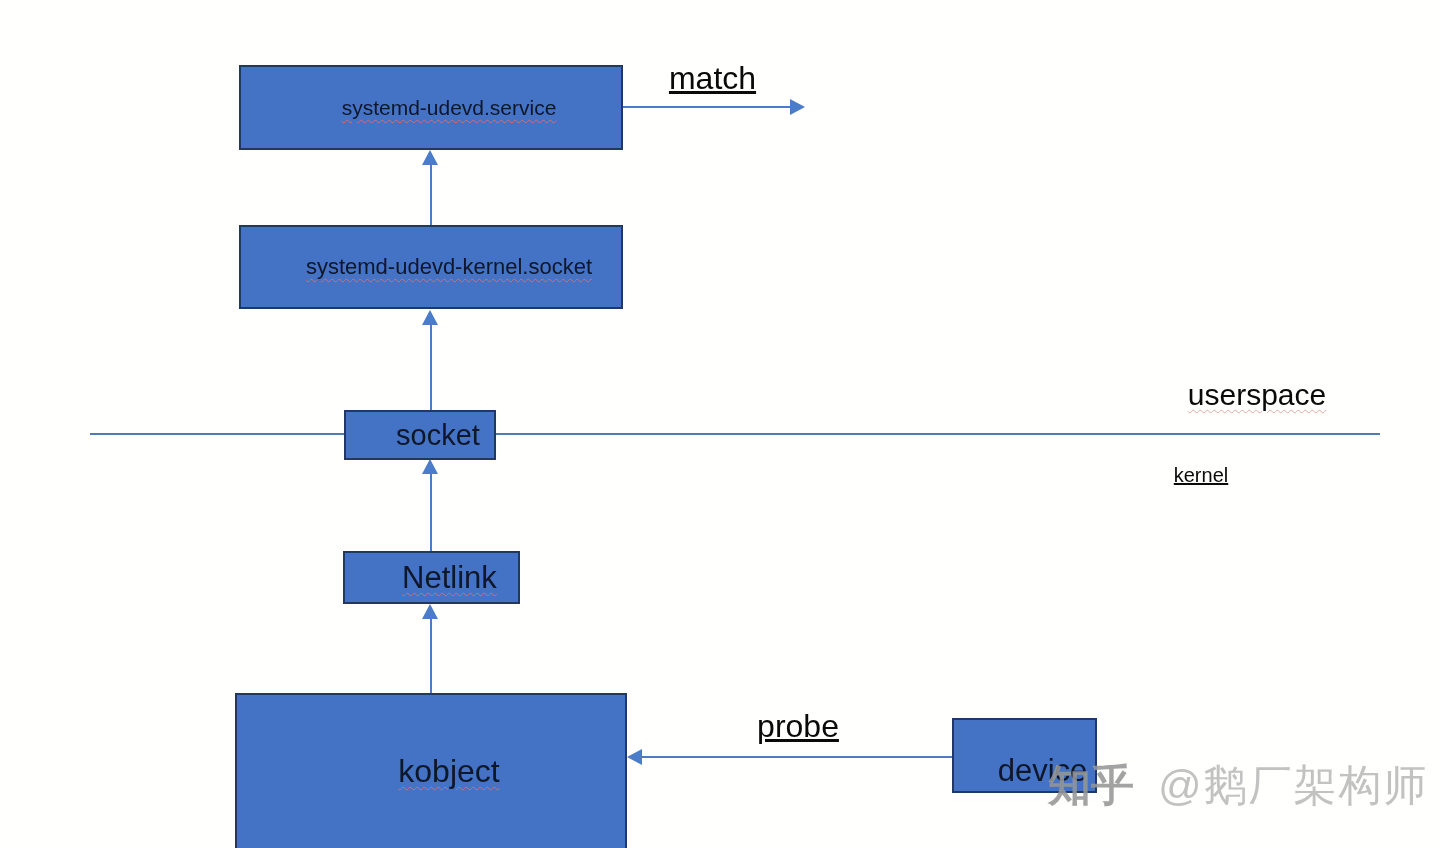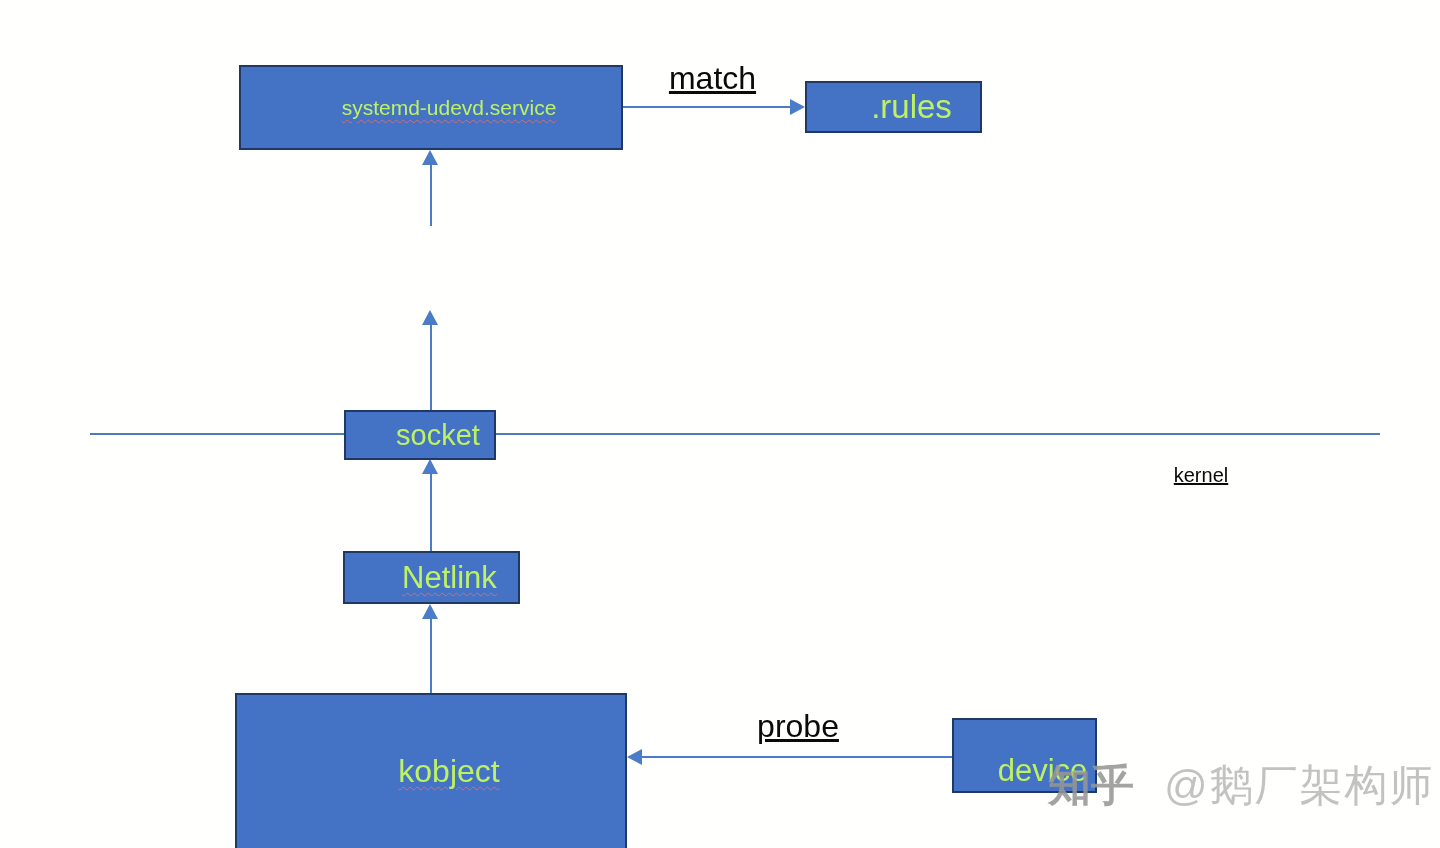--- a/index.html
+++ b/index.html
@@ -2,21 +2,21 @@
 <html><head>
 <meta charset="utf-8">
 <style>
   html,body{margin:0;padding:0;background:#ffffff;}
   #canvas{
     position:relative;width:1440px;height:848px;background:#fffffe;
     font-family:"Liberation Sans",sans-serif;overflow:hidden;
   }
   .node{
     position:absolute;background:#4472c4;border:2px solid #1f3864;
-    color:#bef264;display:flex;align-items:center;justify-content:center;
+    color:#0f172a;display:flex;align-items:center;justify-content:center;
     box-sizing:border-box;z-index:2;white-space:nowrap;padding-left:36px;
   }
   .vline{position:absolute;width:2px;background:#4a7cc9;z-index:1;}
   .hline{position:absolute;height:2px;background:#4a7cc9;z-index:1;}
   .head{position:absolute;width:0;height:0;z-index:1;}
   .head.up{border-left:8px solid transparent;border-right:8px solid transparent;border-bottom:15px solid #4a7cc9;}
   .head.right{border-top:8px solid transparent;border-bottom:8px solid transparent;border-left:15px solid #4a7cc9;}
   .head.left{border-top:8px solid transparent;border-bottom:8px solid transparent;border-right:15px solid #4a7cc9;}
   .divider{position:absolute;height:2px;background:#4e7ab5;z-index:1;}
   .lbl{position:absolute;color:#0a0a0a;text-align:center;z-index:3;font-weight:400;text-decoration:underline;}
@@ -26,21 +26,21 @@
     text-decoration-thickness:1px;text-underline-offset:4px;
   }
   .sq-dark{
     text-decoration-line:underline;text-decoration-style:wavy;
     text-decoration-color:rgba(210,120,110,.6);
     text-decoration-thickness:1px;text-underline-offset:4px;
   }
   .low{align-items:flex-end;padding-bottom:2px;}
   .wm{position:absolute;left:1048px;top:762px;z-index:5;white-space:nowrap;font-size:43px;line-height:1.1;}
   .wm .brand{font-weight:700;color:rgba(150,150,150,.88);}
-  .wm .handle{font-weight:400;color:rgba(187,187,187,.9);margin-left:18px;letter-spacing:2px;}
+  .wm .handle{font-weight:400;color:rgba(187,187,187,.9);margin-left:12px;letter-spacing:2px;}
 </style>
 </head>
 <body>
 
 <div id="canvas">
 
   <div class="divider" style="left:90px;top:433px;width:1290px;"></div>
 
   <div class="vline" style="left:430px;top:158px;height:68px;"></div>
   <div class="head up" style="left:422px;top:150px;"></div>
@@ -55,30 +55,31 @@
   <div class="head up" style="left:422px;top:604px;"></div>
 
   <div class="hline" style="left:623px;top:106px;width:170px;"></div>
   <div class="head right" style="left:790px;top:99px;"></div>
   <div class="lbl" style="left:650px;top:60px;width:125px;font-size:32px;">match</div>
 
   <div class="hline" style="left:640px;top:756px;width:312px;"></div>
   <div class="head left" style="left:627px;top:749px;"></div>
   <div class="lbl" style="left:737px;top:708px;width:122px;font-size:32px;">probe</div>
 
+  <div class="lbl sq-dark" style="left:1168px;top:378px;width:178px;font-size:30px;">userspace</div>
   <div class="lbl" style="left:1133px;top:464px;width:136px;font-size:20px;">kernel</div>
 
   <div class="node" style="left:239px;top:65px;width:384px;height:85px;font-size:21px;">
     <span class="sq">systemd-udevd.service</span>
   </div>
 
-  <div class="node" style="left:805px;top:81px;width:177px;height:52px;font-size:33px;">
-    <span>.rules</span>
+
+  <div class="node" style="left:239px;top:225px;width:384px;height:84px;font-size:22px;">
+    <span class="sq">systemd-udevd-kernel.socket</span>
   </div>
-
 
   <div class="node" style="left:344px;top:410px;width:152px;height:50px;font-size:29px;">
     <span>socket</span>
   </div>
 
   <div class="node" style="left:343px;top:551px;width:177px;height:53px;font-size:31px;align-items:center;">
     <span class="sq">Netlink</span>
   </div>
 
   <div class="node" style="left:235px;top:693px;width:392px;height:157px;font-size:32px;">

